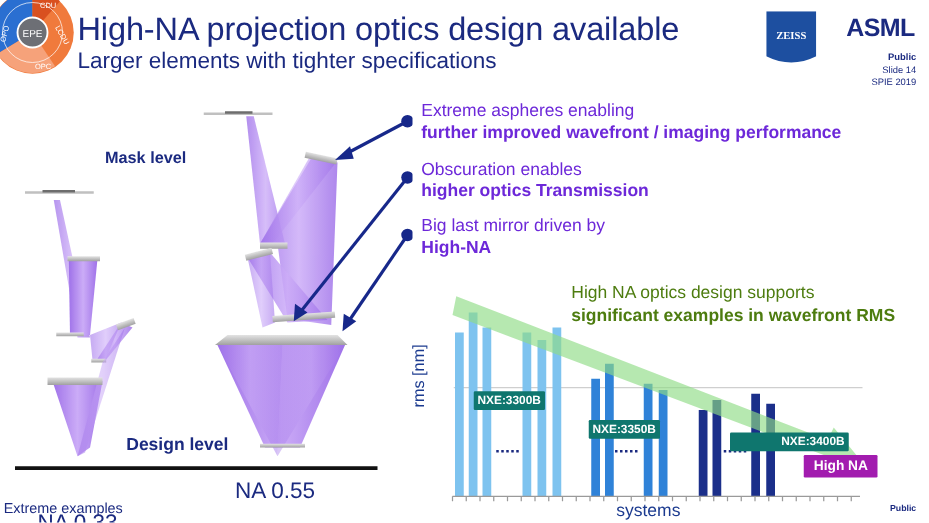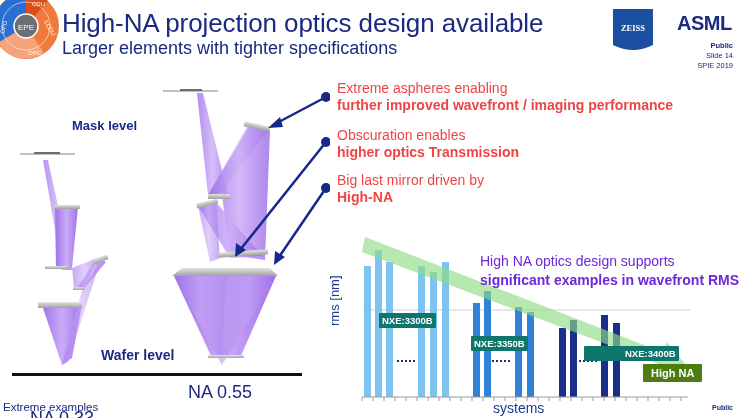--- a/index.html
+++ b/index.html
@@ -14,47 +14,47 @@
   #subtitle { left: 62px; top: 38px; font-size: 18px; color: #1b2a80; white-space: nowrap; }
   #zeiss-logo { left: 613px; top: 9px; width: 40px; height: 43px; }
   #asml-logo { left: 677px; top: 12px; font-size: 20px; font-weight: bold; color: #1b2a80; letter-spacing: -0.5px; }
   .meta { right: 10px; font-size: 7.5px; color: #1b2a80; text-align: right; }
   #meta-public { top: 41px; font-weight: bold; }
   #meta-slide { top: 51px; }
   #meta-conf { top: 61px; }
 
   
   .lvl { font-size: 13px; font-weight: bold; color: #1b2a80; white-space: nowrap; }
-  #mask-level { left: 72px; top: 118px; }
+  #mask-level { left: 84px; top: 118px; }
   #wafer-level { left: 101px; top: 347px; font-size: 14px; }
   #baseline { left: 12px; top: 373px; width: 290px; height: 3px; background: #111; }
   .na { font-size: 18px; color: #1b2a80; white-space: nowrap; }
   #na033 { left: 30px; top: 382px; margin-top: 26px; }
   #na055 { left: 188px; top: 382px; }
   #design-examples { left: 3px; top: 401px; font-size: 11.5px; color: #1b2a80; }
 
   
-  .callout { left: 337px; white-space: nowrap; font-size: 14px; color: #ef4444; line-height: 17px; }
+  .callout { left: 337px; white-space: nowrap; font-size: 14px; color: #6d28d9; line-height: 17px; }
   .callout .b { font-weight: bold; }
   #callout-1 { top: 80px; }
   #callout-2 { top: 127px; }
   #callout-3 { top: 172px; }
 
   
-  #chart-title { left: 457px; top: 252px; font-size: 14px; color: #6d28d9; line-height: 19px; white-space: nowrap; margin-left: 23px; }
+  #chart-title { left: 457px; top: 224px; font-size: 14px; color: #4d7c0f; line-height: 19px; white-space: nowrap; }
   #chart-title .b { font-weight: bold; }
   #ylabel { left: 327px; top: 326px; font-size: 13px; color: #1b3a8f; transform: rotate(-90deg); transform-origin: left top; white-space: nowrap; }
   #xlabel { left: 493px; top: 400px; font-size: 14px; color: #1b3a8f; }
   #footer-public { right: 10px; top: 404px; font-size: 7px; color: #1b2a80; font-weight: bold; }
 
   .tag { font-size: 9.5px; font-weight: bold; color: #fff; background: #0f766e; padding: 2px 3px; white-space: nowrap; border-radius: 1px; }
   #tag-3300 { left: 379px; top: 313px; }
   #tag-3350 { left: 471px; top: 336px; }
   #tag-3400 { left: 584px; top: 346px; padding-left: 41px; }
-  #tag-highna { left: 643px; top: 364px; background: #4d7c0f; font-size: 11px; padding: 3px 8px; border-radius: 1px; }
+  #tag-highna { left: 643px; top: 364px; background: #a21caf; font-size: 11px; padding: 3px 8px; border-radius: 1px; }
 </style>
 </head>
 <body>
 
 <svg id="logo-circle" class="abs" viewBox="0 0 68 68">
   <circle cx="34" cy="34" r="33" fill="#f07a3c"></circle>
   <path d="M34 34 L34 1 A33 33 0 0 0 6 51 Z" fill="#2a6fd1"></path>
   <path d="M34 34 L34 1 A33 33 0 0 1 56 9 Z" fill="#d9501f"></path>
   <path d="M34 34 L6 51 A33 33 0 0 0 52 61 Z" fill="#f6a27a"></path>
   <circle cx="34" cy="34" r="24" fill="none" stroke="#ffffff" stroke-width="0.8" opacity="0.7"></circle>
@@ -133,21 +133,21 @@
     <circle cx="326" cy="142" r="5" stroke="none"></circle>
     <line x1="326" y1="142" x2="240" y2="250"></line>
     <polygon points="235,257 236,243 246,250" stroke="none"></polygon>
     <circle cx="326" cy="188" r="5" stroke="none"></circle>
     <line x1="326" y1="188" x2="279" y2="257"></line>
     <polygon points="274,265 275,251 285,257" stroke="none"></polygon>
   </g>
 </svg>
 
 <div id="mask-level" class="abs lvl">Mask level</div>
-<div id="wafer-level" class="abs lvl">Wafer level</div>
+<div id="wafer-level" class="abs lvl">Design level</div>
 <div id="baseline" class="abs"></div>
 <div id="na033" class="abs na">NA 0.33</div>
 <div id="na055" class="abs na">NA 0.55</div>
 <div id="design-examples" class="abs">Extreme examples</div>
 
 <div id="callout-1" class="abs callout">
   <div>Extreme aspheres enabling</div>
   <div class="b">further improved wavefront / imaging performance</div>
 </div>
 <div id="callout-2" class="abs callout">

